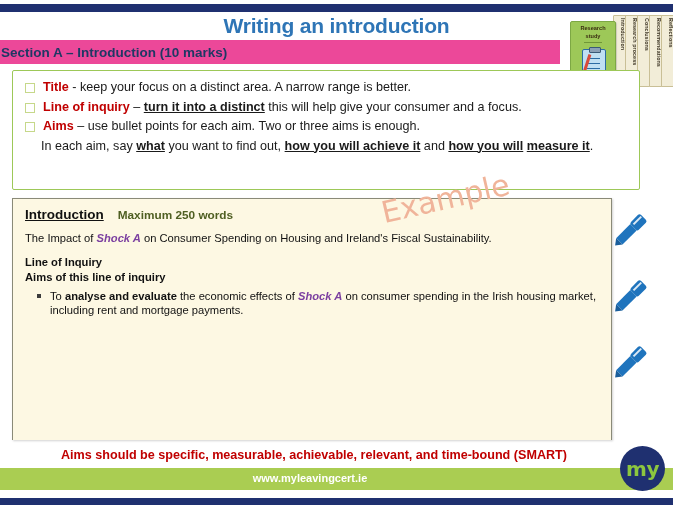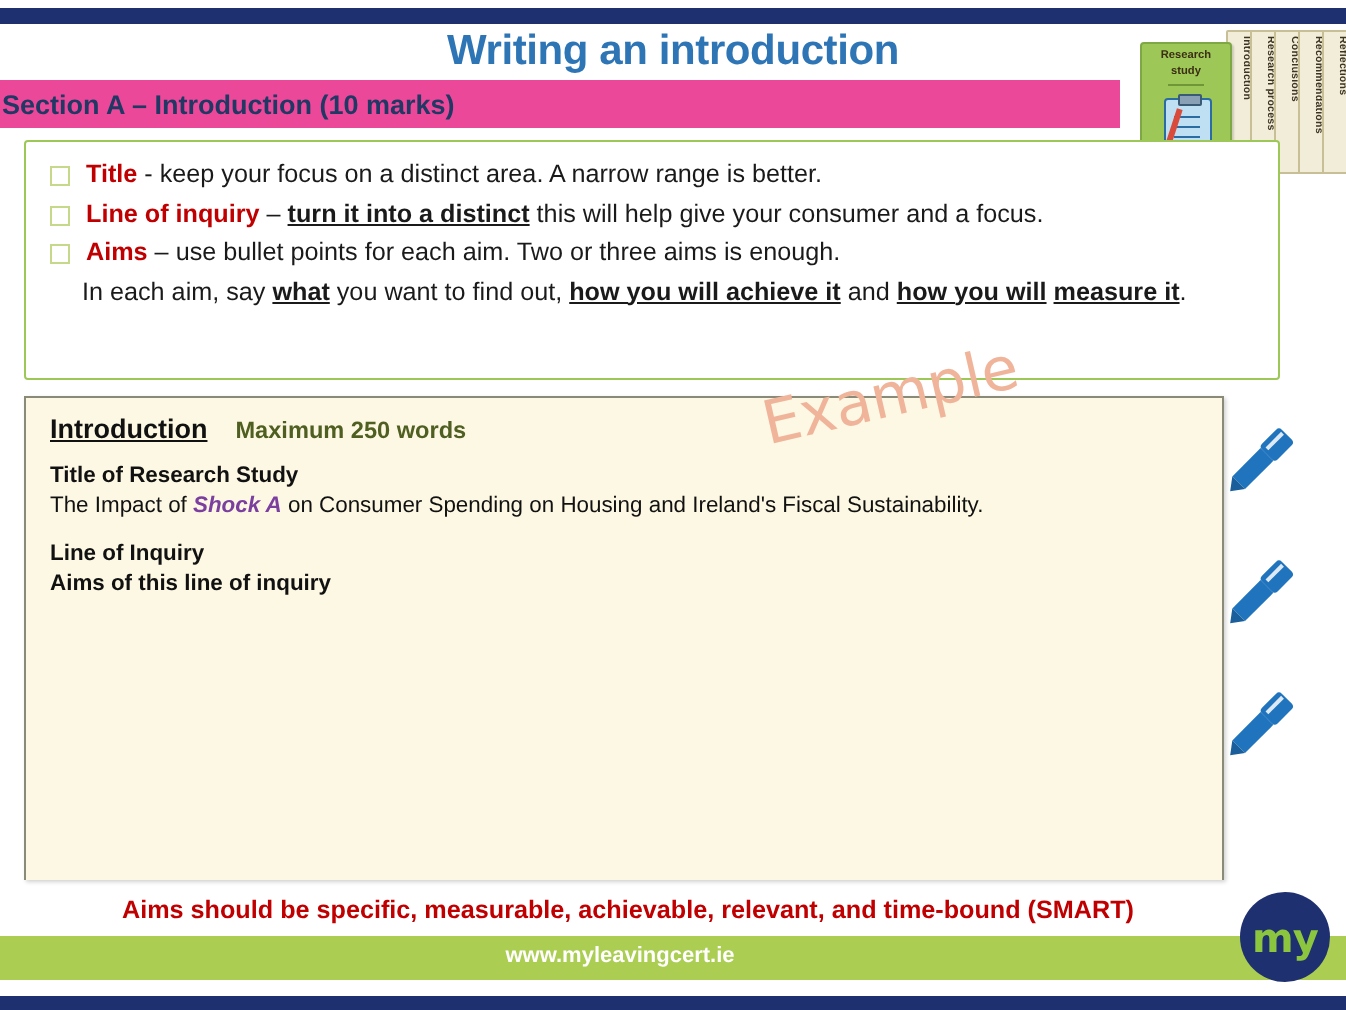--- a/index.html
+++ b/index.html
@@ -264,27 +264,30 @@
 
   <div class="ins-cont"><span>In each aim, say </span><span class="u b">what</span><span> you want to find out, </span><span class="u b">how you will achieve it</span><span> and </span><span class="u b">how you will</span> <span class="u b">measure it</span><span>.</span></div>
 </div>
 
 <div class="example-box">
   <div class="ex-head">
     <div class="intro-lbl">Introduction</div>
     <div class="maxw">Maximum 250 words</div>
   </div>
 
-  <div class="ex-sub">Title of Research Study</div>
   <div class="ex-body"><span>The Impact of </span><span class="shock">Shock A</span><span> on Consumer Spending on Housing and Ireland's Fiscal Sustainability.</span></div>
 
   <div class="ex-sub">Line of Inquiry</div>
 
   <div class="ex-sub" style="margin-bottom:5px;">Aims of this line of inquiry</div>
 
+  <div class="ex-li">
+    <div class="sq"></div>
+    <div class="t"><span>To </span><span class="b">analyse and evaluate</span><span> the economic effects of </span><span class="shock">Shock A</span><span> on consumer spending in the Irish housing market, including rent and mortgage payments.</span></div>
+  </div>
 
 
   <div class="torn"></div>
 </div>
 
 <div class="watermark">Example</div>
 
 <div class="pen pen1">
   <svg width="46" height="46" viewBox="0 0 46 46">
     <g transform="rotate(-45 23 23)">

